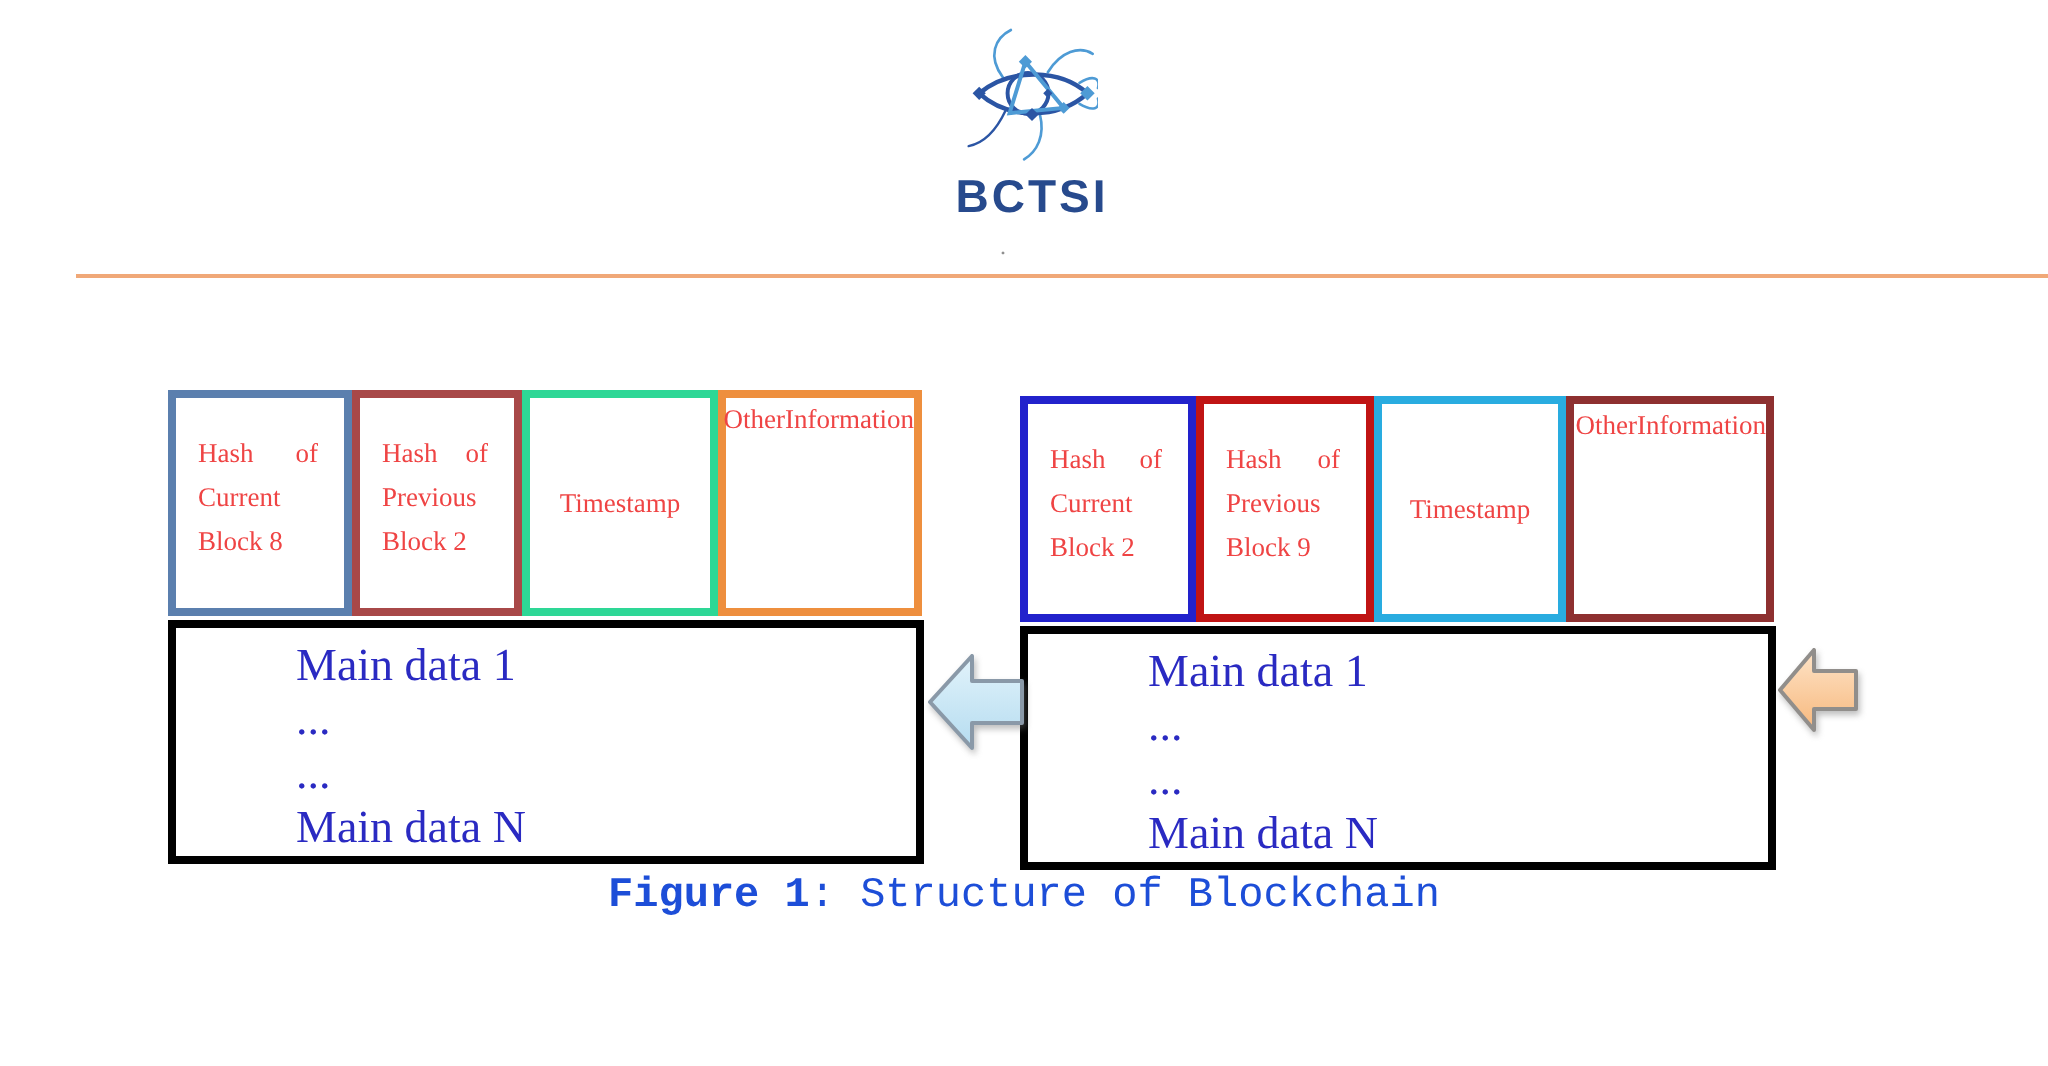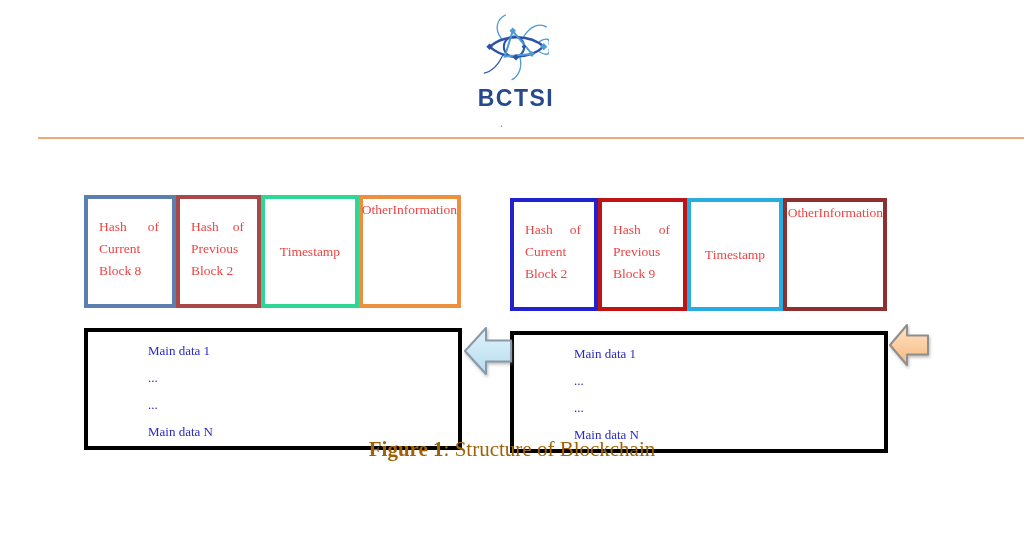--- a/index.html
+++ b/index.html
@@ -33,21 +33,21 @@
   .hash-text { padding: 17px 13px 0 11px; line-height: 22px; }
   .jline { display: flex; justify-content: space-between; }
   .cell-center { display: flex; height: 100%; align-items: center; justify-content: center; border-radius: 32px; }
   .cell-mid {
     display: flex; height: 100%; flex-direction: row; justify-content: flex-end;
     padding-left: 10px; line-height: 22px; box-sizing: border-box;
   }
 
   .body-box {
     box-sizing: border-box; border: 4px solid #000; background: #fff;
-    margin-top: 20px; padding: 5px 0 0 60px; font-size: 13px; line-height: 27px;
+    margin-top: 2px; padding: 5px 0 0 60px; font-size: 23px; line-height: 27px;
   }
   .bb1 { width: 378px; height: 122px; }
   .bb2 { width: 378px; height: 122px; }
   .dline { white-space: pre; }
 
   
   .arrow { position: absolute; z-index: 3; filter: drop-shadow(1.5px 2px 1.5px rgba(110,110,110,0.45)); }
   .arrow-1 { left: 463px; top: 321px; }
   .arrow-2 { left: 888px; top: 317px; }
 
@@ -182,17 +182,17 @@
   <svg class="arrow arrow-2" width="42" height="56" viewBox="0 0 42 56">
     <defs>
       <linearGradient id="grad-orange" x1="0" y1="0" x2="0" y2="1">
         <stop offset="0" stop-color="#fee4c8"></stop>
         <stop offset="1" stop-color="#f7b87d"></stop>
       </linearGradient>
     </defs>
     <path d="M2,28 L19,8 L19,18.5 L40,18.5 L40,37.5 L19,37.5 L19,48 Z" fill="url(#grad-orange)" stroke-width="2" stroke-linejoin="round" stroke="#918e8b"></path>
   </svg>
 
-  <div class="caption" style="color: #a16207;">
+  <div class="caption" style="color: #1d4ed8; font-family: Liberation Mono, monospace;">
     <span class="cap-label">Figure 1</span><span>: Structure of Blockchain</span>
   </div>
 
 </div>
 
 </body></html>

